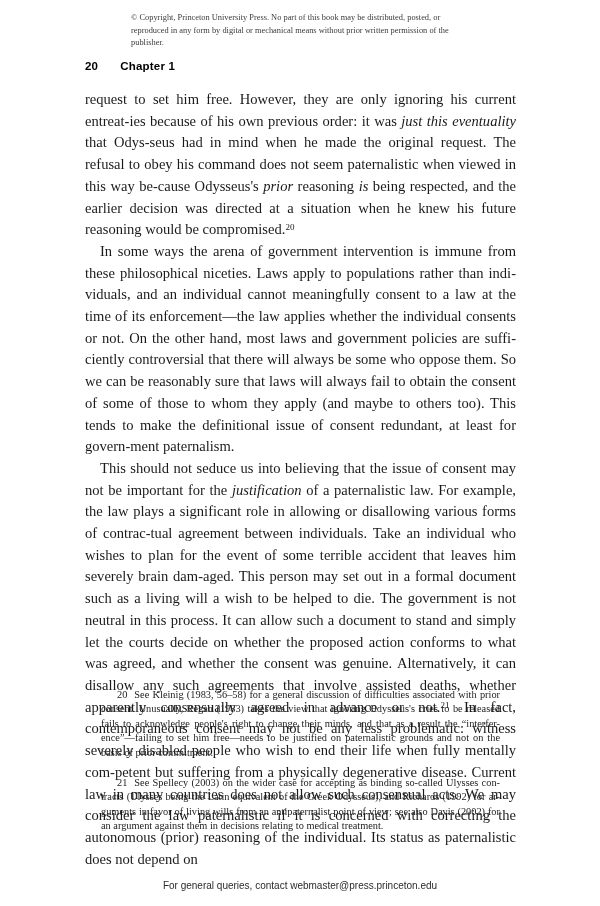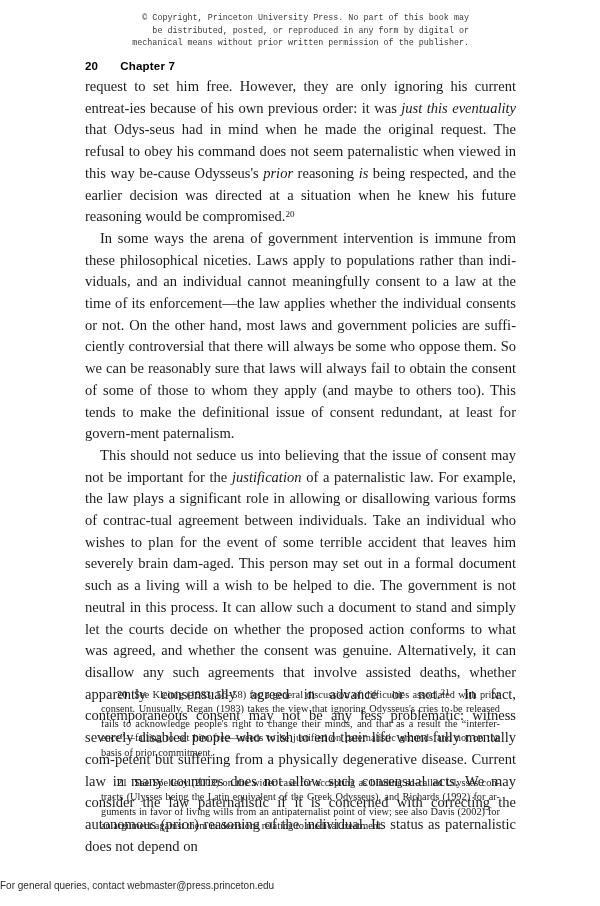--- a/index.html
+++ b/index.html
@@ -16,45 +16,45 @@
     font-family: "Liberation Serif", serif;
     color: #1a1a1a;
   }
 
   
   .copyright {
     position: absolute;
     left: 131px;
     top: 12px;
     width: 338px;
-    font-family: Liberation Mono, monospace;
+    font-family: Liberation Serif, serif;
     font-size: 8.4px;
     line-height: 12.6px;
-    text-align: right;
+    text-align: left;
     color: #3a3a3a;
   }
 
   
   .runhead {
     position: absolute;
     left: 85px;
     top: 60px;
     font-family: "Liberation Sans", sans-serif;
     font-size: 11.5px;
     font-weight: bold;
     letter-spacing: 0.2px;
     color: #000000;
   }
   .runhead .folio { margin-right: 22px; }
 
   
   .body-block {
     position: absolute;
     left: 85px;
-    top: 76px;
+    top: 89px;
     width: 431px;
     font-family: Liberation Serif, serif;
   }
   .body-block p {
     margin: 0;
     font-size: 14.55px;
     line-height: 21.7px;
     text-align: justify;
     text-justify: inter-word;
     hyphens: manual;
@@ -87,34 +87,35 @@
     margin-left: 16px;
     margin-right: 7px;
   }
 
   
   .footer {
     position: absolute;
     left: 0;
     top: 880px;
     width: 600px;
+    text-align: center;
     font-family: "Liberation Sans", sans-serif;
     font-size: 10px;
     color: #2b2b2b;
   }
 </style>
 </head>
 <body>
 
 <div class="page">
 
   <div class="copyright">© Copyright, Princeton University Press. No part of this book may be distributed, posted, or reproduced in any form by digital or mechanical means without prior written permission of the publisher.</div>
 
   <div class="runhead">
-    <span class="folio">20</span><span>Chapter 7</span>
+    <span class="folio">20</span><span>Chapter 1</span>
   </div>
 
   <div class="body-block">
     <p>request to set him free. However, they are only ignoring his current entreat-ies because of his own previous order: it was <em>just this eventuality</em> that Odys-seus had in mind when he made the original request. The refusal to obey his command does not seem paternalistic when viewed in this way be-cause Odysseus's <em>prior</em> reasoning <em>is</em> being respected, and the earlier decision was directed at a situation when he knew his future reasoning would be compromised.<sup>20</sup></p>
     <p class="indent">In some ways the arena of government intervention is immune from these philosophical niceties. Laws apply to populations rather than indi-viduals, and an individual cannot meaningfully consent to a law at the time of its enforcement—the law applies whether the individual consents or not. On the other hand, most laws and government policies are suffi-ciently controversial that there will always be some who oppose them. So we can be reasonably sure that laws will always fail to obtain the consent of some of those to whom they apply (and maybe to others too). This tends to make the definitional issue of consent redundant, at least for govern-ment paternalism.</p>
     <p class="indent">This should not seduce us into believing that the issue of consent may not be important for the <em>justification</em> of a paternalistic law. For example, the law plays a significant role in allowing or disallowing various forms of contrac-tual agreement between individuals. Take an individual who wishes to plan for the event of some terrible accident that leaves him severely brain dam-aged. This person may set out in a formal document such as a living will a wish to be helped to die. The government is not neutral in this process. It can allow such a document to stand and simply let the courts decide on whether the proposed action conforms to what was agreed, and whether the consent was genuine. Alternatively, it can disallow any such agreements that involve assisted deaths, whether apparently consensually agreed in advance or not.<sup>21</sup> In fact, contemporaneous consent may not be any less problematic: witness severely disabled people who wish to end their life when fully mentally com-petent but suffering from a physically degenerative disease. Current law in many countries does not allow such consensual acts. We may consider the law paternalistic if it is concerned with correcting the autonomous (prior) reasoning of the individual. Its status as paternalistic does not depend on</p>
   </div>
 
   <div class="footnotes">
     <p><span class="fn-num">20</span><span>See Kleinig (1983, 56–58) for a general discussion of difficulties associated with prior consent. Unusually, Regan (1983) takes the view that ignoring Odysseus's cries to be released fails to acknowledge people's right to change their minds, and that as a result the “interfer-ence”—failing to set him free—needs to be justified on paternalistic grounds and not on the basis of prior commitment.</span></p>

